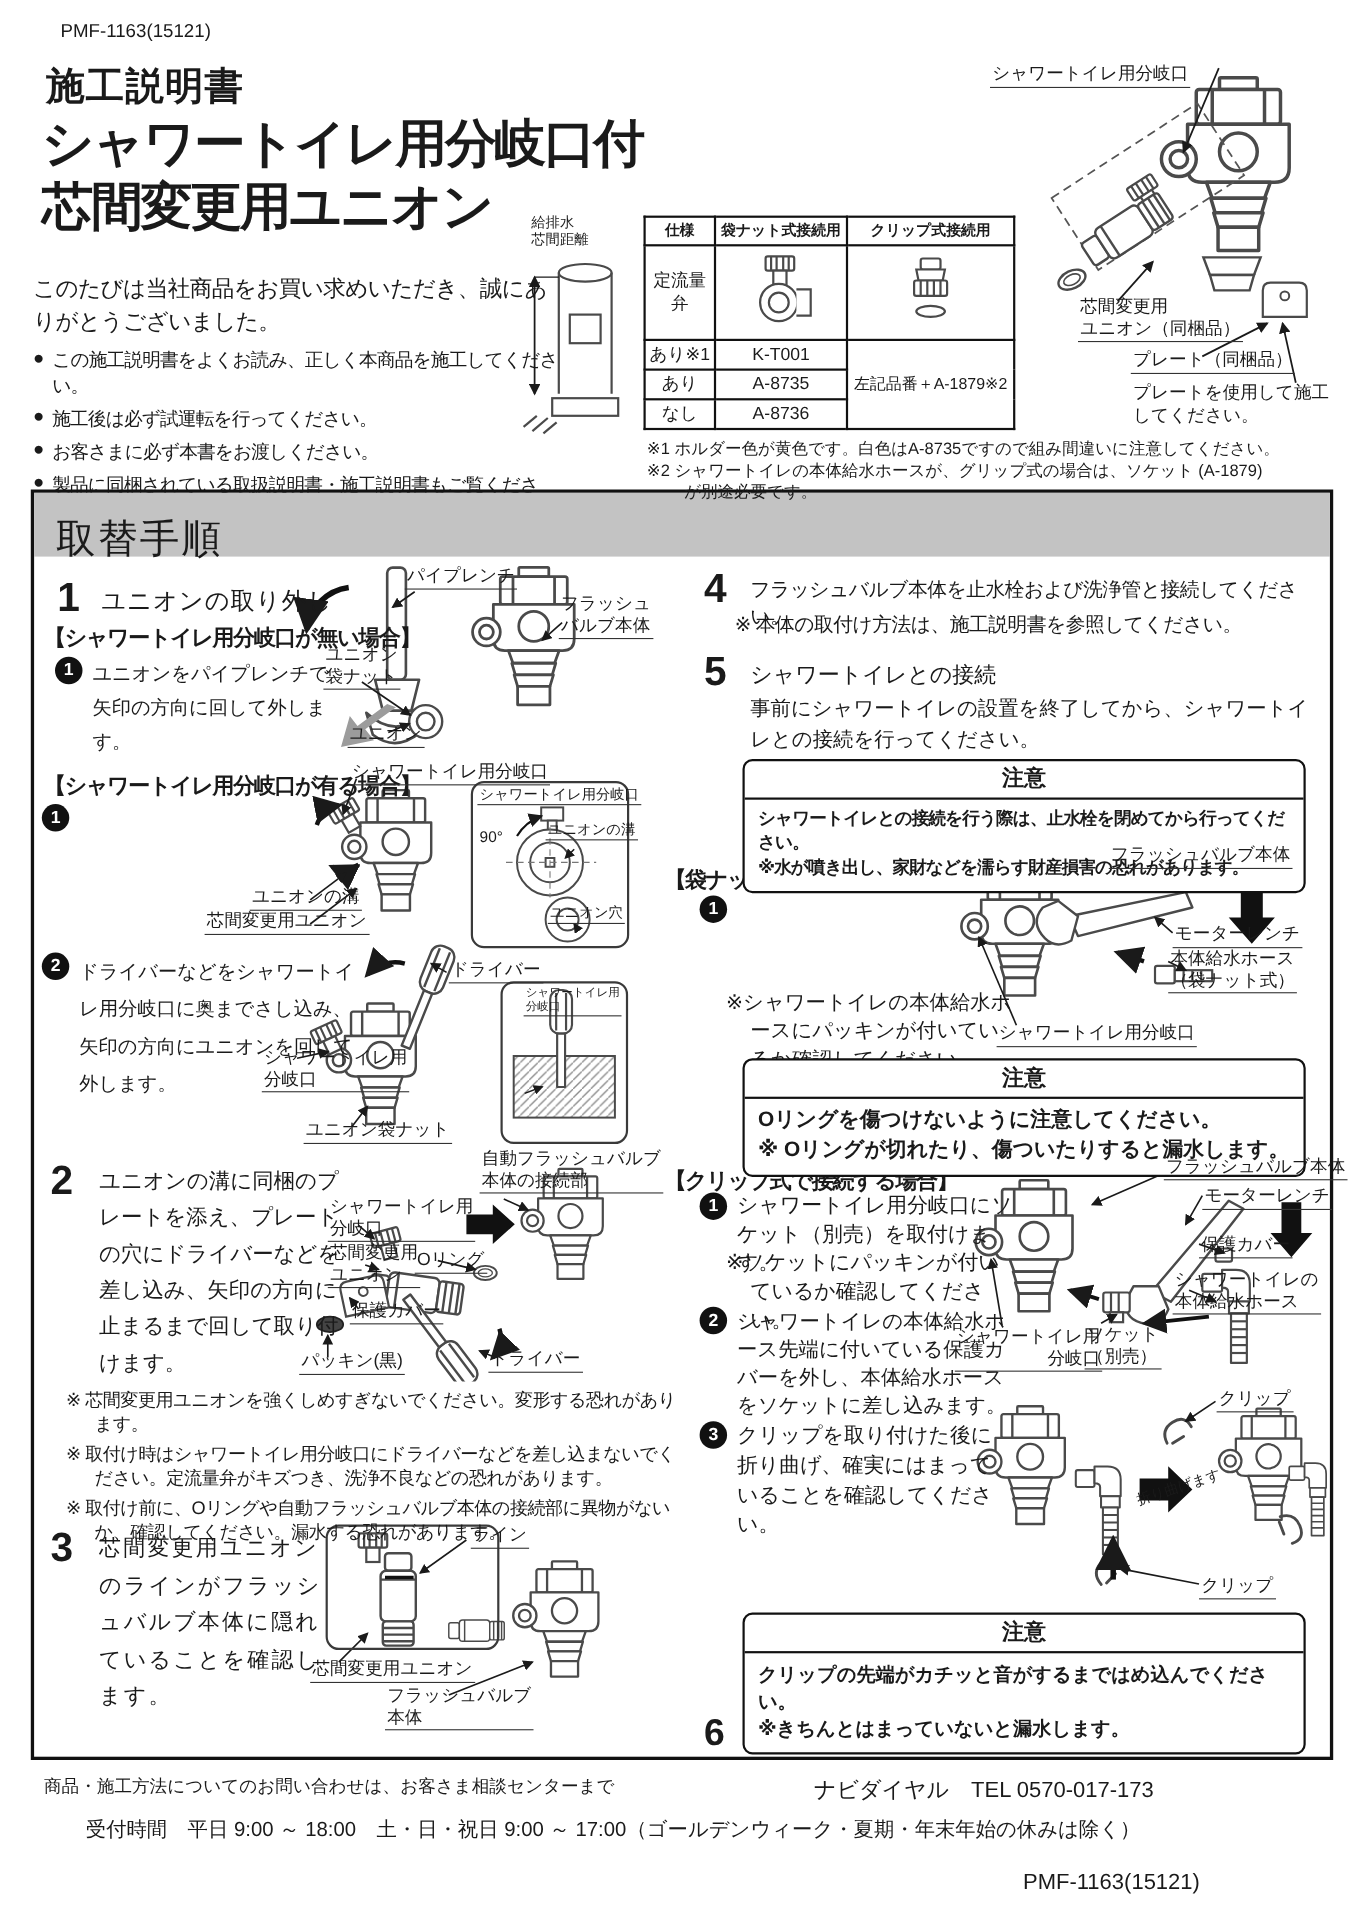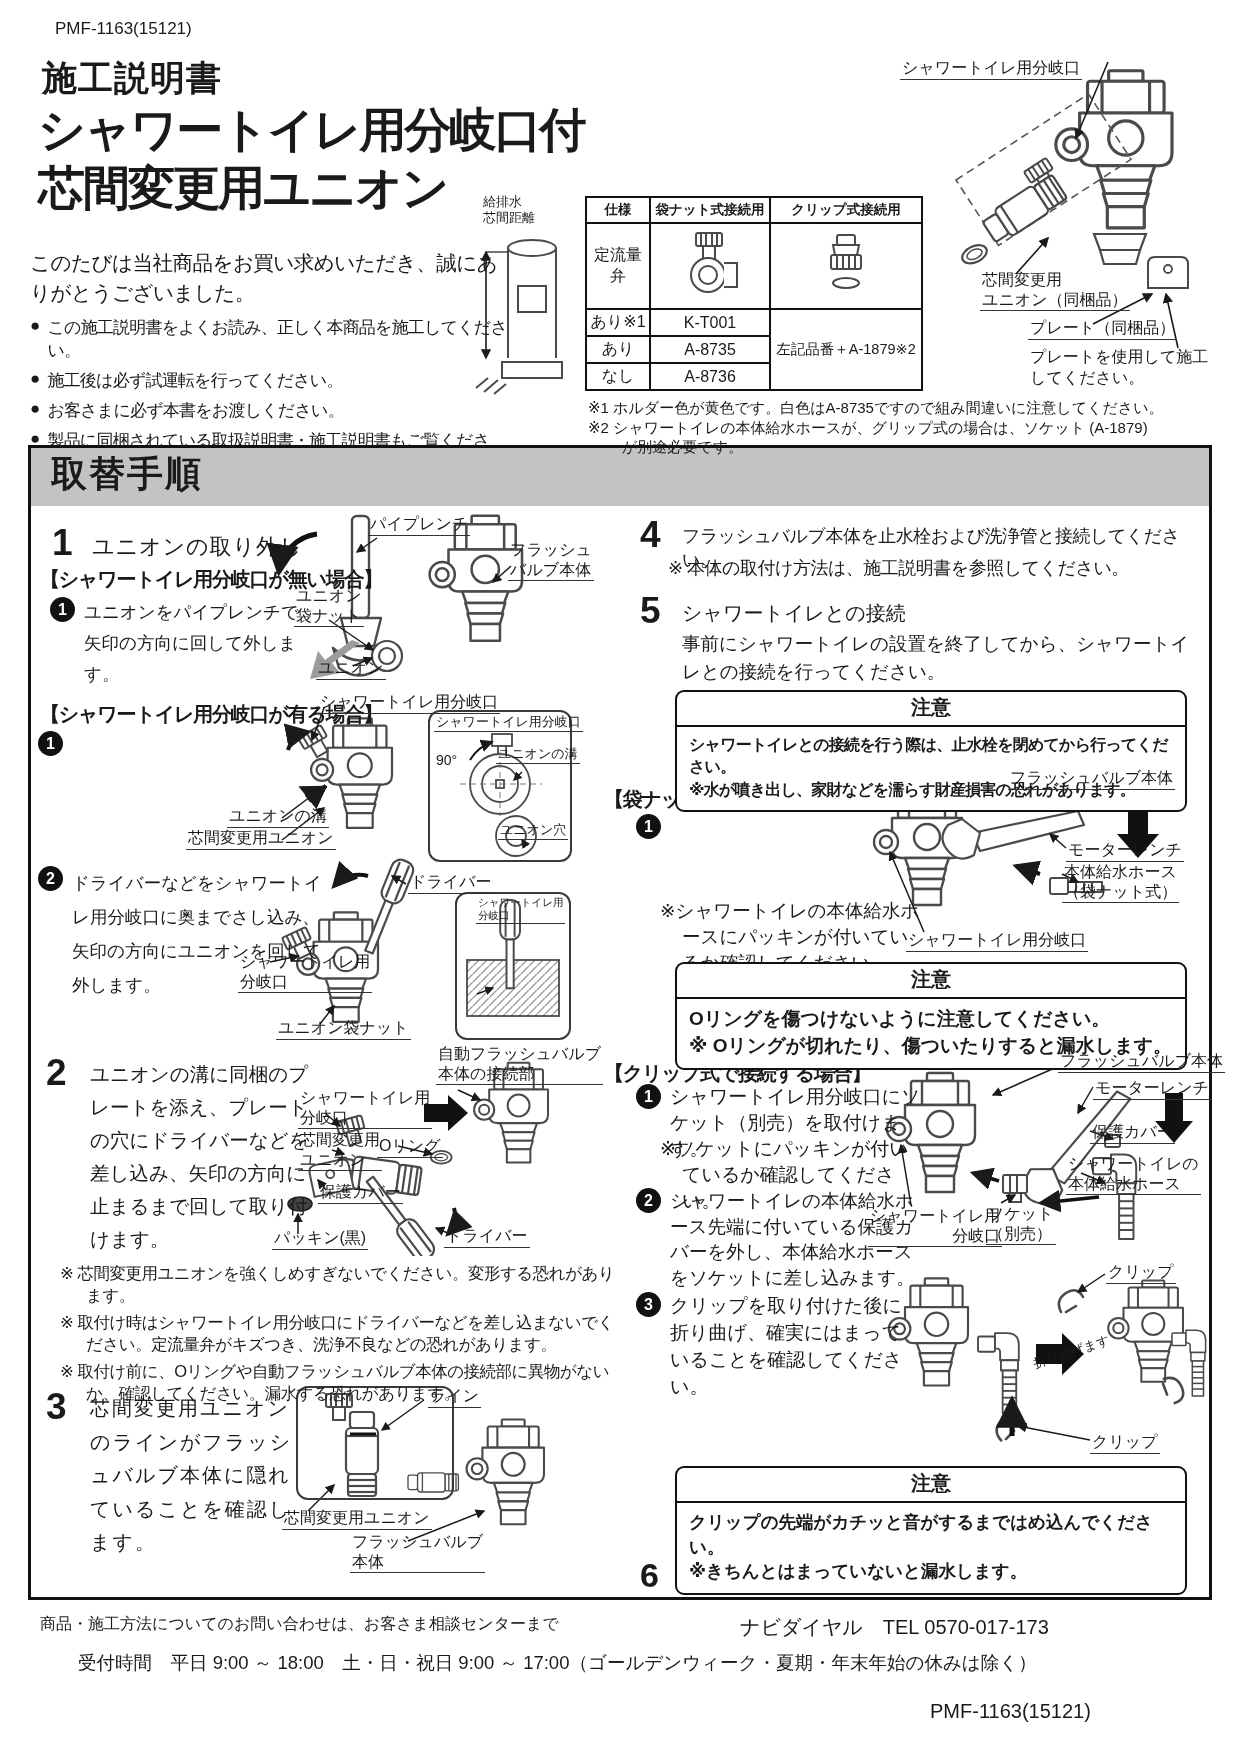--- a/index.html
+++ b/index.html
@@ -18,21 +18,21 @@
          text-align:center;line-height:25px;font-size:16px;font-weight:bold;flex:0 0 25px}
   .item{position:absolute;display:flex;gap:9px;align-items:flex-start;z-index:5}
   .bracket{position:absolute;font-weight:bold;font-size:20px;letter-spacing:-1.2px;z-index:5}
   .caution{position:absolute;border:2.5px solid #111;border-radius:9px;background:#fff;z-index:6}
   .caution .ct{font-weight:bold;font-size:20px;text-align:center;padding:2px 16px 4px;border-bottom:2.5px solid #111}
   .caution .cb{font-weight:bold;padding:7px 12px 9px;line-height:1.4}
   .subnote{padding-left:22px;text-indent:-22px}
   .note{padding-left:26px;text-indent:-26px;margin-bottom:5px}
   .mainbox{position:absolute;left:28px;top:445px;width:1184px;height:1155px;border:3px solid #111;z-index:1}
   .procbar{position:absolute;left:31px;top:448px;width:1178px;height:58px;background:#c3c3c3;z-index:2}
-  .procbar div{font-size:36px;font-weight:bold;padding:2px 0 0 20px;letter-spacing:2px}
+  .procbar div{font-size:36px;font-weight:normal;padding:18px 0 0 20px;letter-spacing:2px}
   .inset{position:absolute;border:2px solid #3a3a3a;border-radius:12px;z-index:4;background:transparent}
   .spec-table{border-collapse:collapse;font-size:15px;text-align:center;z-index:5;position:absolute}
   .spec-table th,.spec-table td{border:2px solid #111;padding:1px 3px}
   .spec-table th{font-size:13.5px;font-weight:bold;height:26px}
   .spec-table td{font-size:16px}
   .svgart{position:absolute;z-index:3}
   .ftext{z-index:5;position:absolute}
 </style>
 </head>
 <body>

